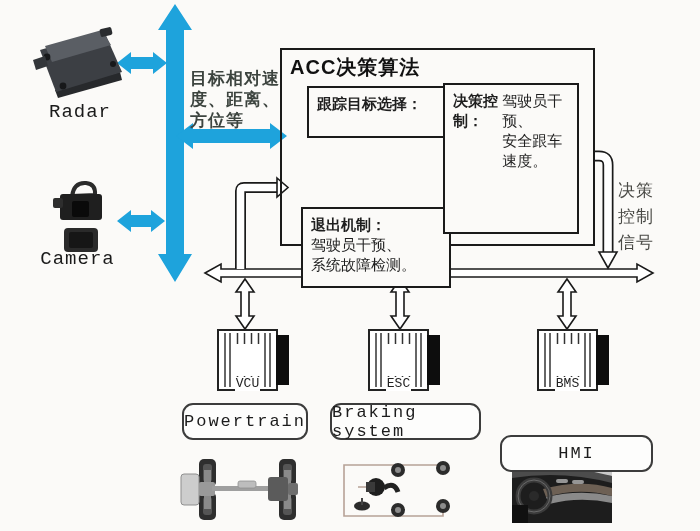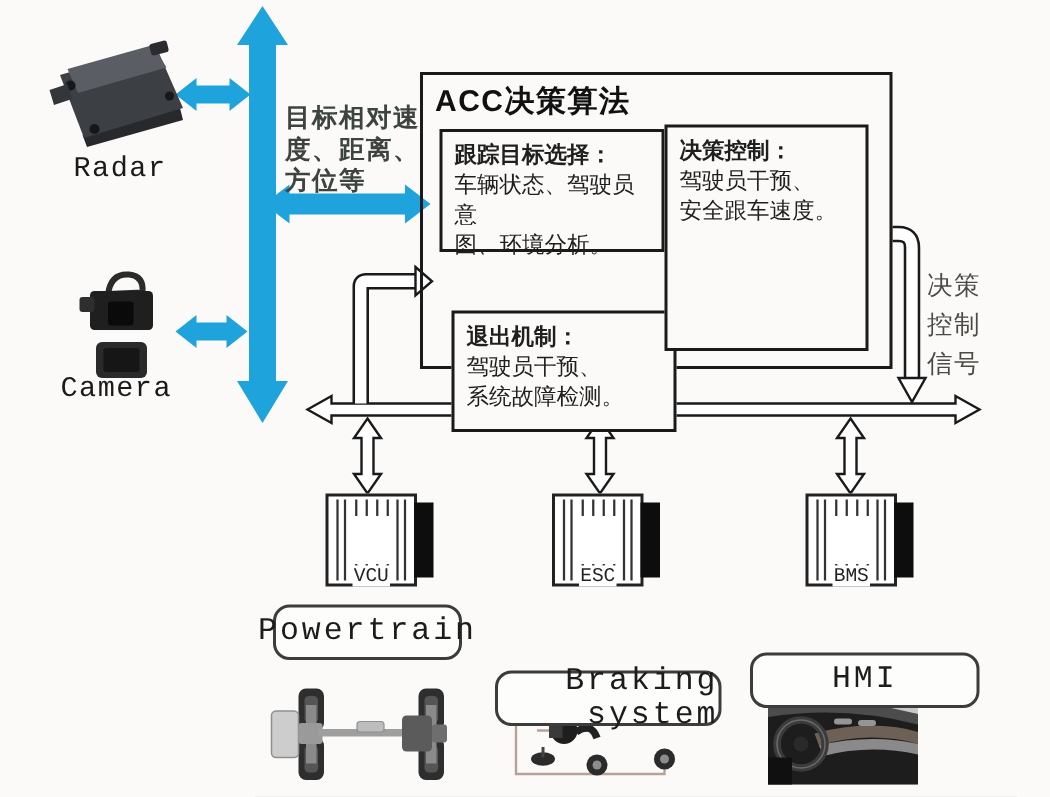--- a/index.html
+++ b/index.html
@@ -26,21 +26,21 @@
   .acc-title{
     left:8px;top:4px;font-size:20px;font-weight:bold;color:#111;
     font-family:"Liberation Sans","DejaVu Sans",sans-serif;letter-spacing:1px;
   }
   .sub-box{
     border:2px solid #1a1a1a;background:#fbfaf8;
     padding:6px 6px 4px 8px;box-sizing:border-box;
     font-size:15px;line-height:20px;
   }
   .sub-box .tt{font-weight:bold;}
-  .sub-box.center{display:flex;flex-direction:column;justify-content:flex-start;}
+  .sub-box.center{display:flex;flex-direction:row;justify-content:flex-start;}
   
   .chip{
     position:absolute;width:61px;height:62px;background:#fff;
     border:2px solid #222;box-sizing:border-box;
   }
   .chip .bar{
     position:absolute;right:-13px;top:4px;width:13px;height:50px;background:#0d0d0d;
   }
   .chip .lbl{
     position:absolute;left:0;top:0;right:0;bottom:0;
@@ -48,21 +48,21 @@
     font-family:"Liberation Mono","DejaVu Sans Mono",monospace;
     font-size:13px;color:#222;
   }
   .chip .lbl span{background:#fff;padding:0 1px;line-height:1.1;margin-top:48px;}
   
   .pill{
     position:absolute;height:37px;box-sizing:border-box;
     border:2px solid #3c3c3c;border-radius:11px;background:#fdfdfc;
     display:flex;align-items:center;justify-content:center;
     font-family:"Liberation Mono","DejaVu Sans Mono",monospace;
-    font-size:21px;letter-spacing:2px;color:#1c1c1c;text-align:right;
+    font-size:17px;letter-spacing:2px;color:#1c1c1c;
   }
   .dev-label{
     font-family:"Liberation Mono","DejaVu Sans Mono",monospace;
     font-size:19px;letter-spacing:1px;color:#1a1a1a;text-align:center;
   }
 </style>
 </head>
 <body>
 
 <div class="stage">
@@ -176,24 +176,22 @@
   <div class="abs sig ml" style="left:190px;top:68px;width:90px;">目标相对速
 度、距离、
 方位等</div>
   <div class="abs sig right ml" style="left:618px;top:178px;width:44px;">决策
 控制
 信号</div>
 
   <div class="abs acc-box">
     <div class="abs acc-title">ACC决策算法</div>
 
-    <div class="abs sub-box" style="left:11px;top:36px;width:150px;height:82px;font-family:Liberation Serif, serif;">
+    <div class="abs sub-box" style="left:25px;top:36px;width:150px;height:52px;font-family:Liberation Serif, serif;">
       <span class="tt">跟踪目标选择：</span>
-      <div class="ml">车辆状态、驾驶员意
-图、环境分析。</div>
     </div>
 
     <div class="abs sub-box" style="left:19px;top:115px;width:150px;height:81px;margin-top:42px;">
       <span class="tt">退出机制：</span>
       <div class="ml">驾驶员干预、
 系统故障检测。</div>
     </div>
 
     <div class="abs sub-box center" style="left:161px;top:33px;width:136px;height:151px;">
       <span class="tt">决策控制：</span>
@@ -267,20 +265,20 @@
     </svg>
     <div class="bar"></div>
     <div class="lbl">
         <span>BMS</span>
       </div>
   </div>
 
   <div class="pill" style="left:182px;top:403px;width:126px;">
     <span>Powertrain</span>
   </div>
-  <div class="pill" style="left:330px;top:403px;width:151px;margin-top:44px;">
+  <div class="pill" style="left:330px;top:403px;width:151px;">
     <span>Braking system</span>
   </div>
   <div class="pill" style="left:500px;top:403px;width:153px;margin-top:32px;">
     <span>HMI</span>
   </div>
 
 </div>
 
 </body></html>

